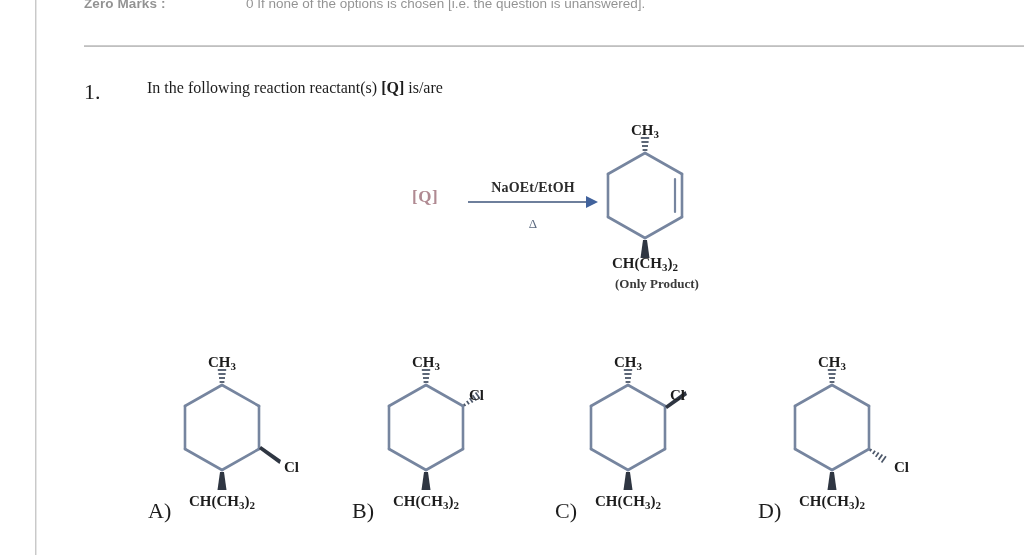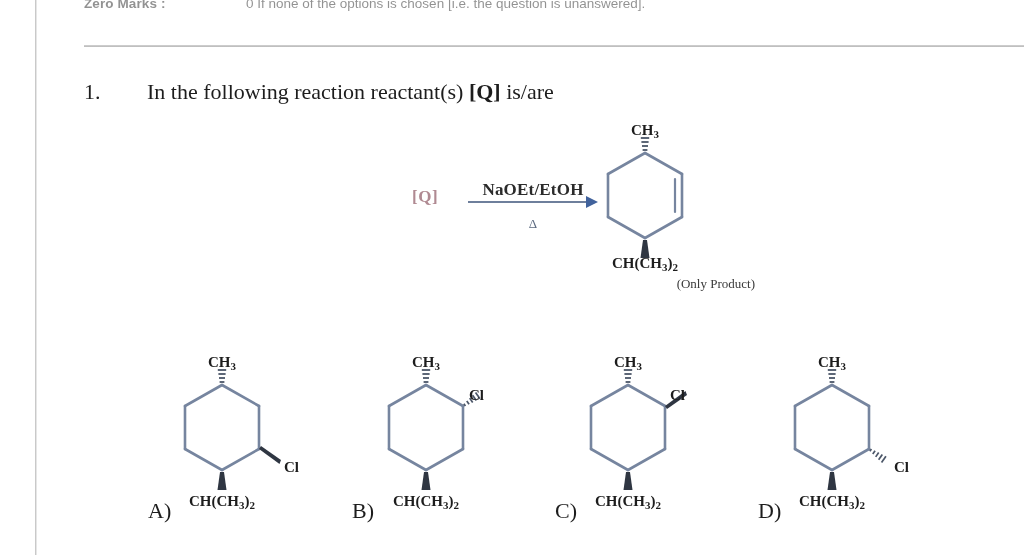--- a/index.html
+++ b/index.html
@@ -52,40 +52,40 @@
     background:linear-gradient(to bottom,#d2d2d2,#b9b9b9);
   }
 
   
   .q-number{
     position:absolute;left:84px;top:79px;
     font-size:22px;
   }
   .q-text{
     position:absolute;left:147px;top:79px;
-    font-size:22px;white-space:nowrap;
+    font-size:16px;white-space:nowrap;
   }
   .q-text b{font-weight:bold;}
 
   
   .scheme{position:absolute;left:0;top:0;width:1024px;height:555px;pointer-events:none;}
 
   .qlabel{
     position:absolute;left:412px;top:187px;
     font-family:"Liberation Serif", serif;
     font-size:17px;font-weight:bold;
     color:#b08a92;
     letter-spacing:.5px;
   }
 
   .reagent-top{
     position:absolute;left:468px;top:180px;width:130px;
     text-align:center;
     font-family:"Liberation Serif", serif;
-    font-weight:bold;font-size:17px;
+    font-weight:bold;font-size:14px;
     color:#2b2b2b;
     letter-spacing:.2px;
   }
   .reagent-bottom{
     position:absolute;left:468px;top:216px;width:130px;
     text-align:center;
     font-family:"Liberation Serif", serif;
     font-size:13px;
     color:#5c6a80;
   }
@@ -96,23 +96,23 @@
   .arrow-head{
     position:absolute;left:586px;top:196px;
     width:0;height:0;
     border-top:6px solid transparent;
     border-bottom:6px solid transparent;
     border-left:12px solid #41629c;
   }
 
   .only-product{
     position:absolute;left:615px;top:276px;width:140px;
-    text-align:right;
-    font-family:"Liberation Serif", serif;
-    font-weight:normal;font-size:13px;
+    text-align:left;
+    font-family:"Liberation Serif", serif;
+    font-weight:bold;font-size:13px;
     color:#3a3a3a;
   }
 
   
   .opt-letter{
     position:absolute;
     font-family:"Liberation Serif", serif;
     font-size:22px;
     color:#1d1d1d;
     top:498px;

